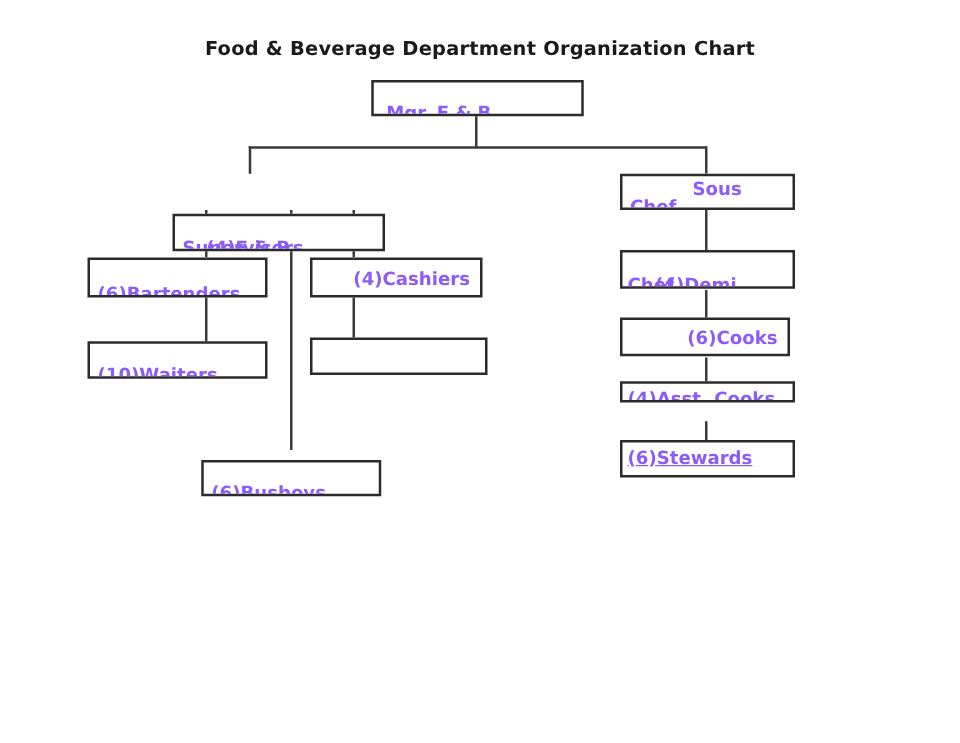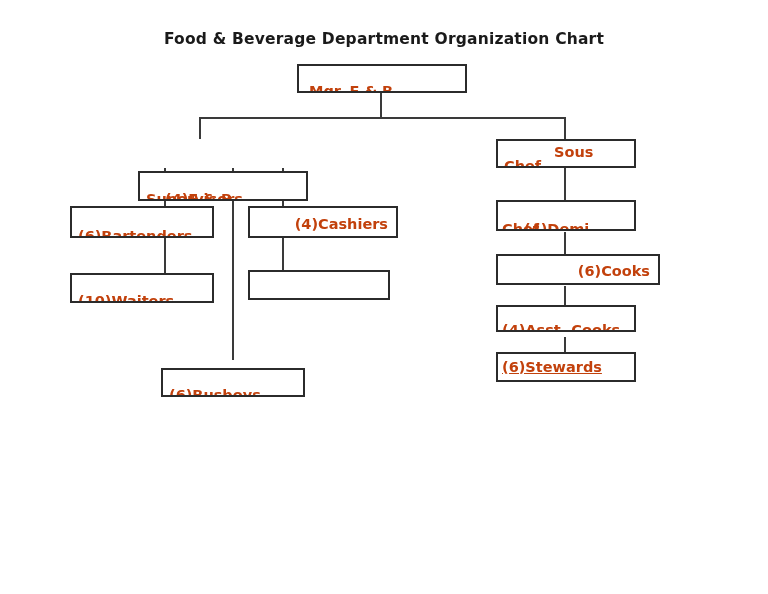--- a/index.html
+++ b/index.html
@@ -48,21 +48,21 @@
     background: #ffffff;
     box-sizing: border-box;
     overflow: hidden;
   }
   
   .label {
     position: absolute;
     white-space: nowrap;
     font-size: 14.5px;
     font-weight: bold;
-    color: #c2410c;
+    color: #8b5cf6;
     line-height: 1;
   }
   .label.clip {
     
     bottom: -7px;
   }
   .label.normal { bottom: 5px; }
   .label.left   { left: 6px; }
   .label.right  { right: 8px; }
   .label.ghost {
@@ -110,21 +110,21 @@
   </div>
 
   <div class="node" style="left:70px; top:206px; width:144px; height:32px;">
     <span class="label clip left">(6)Bartenders</span>
   </div>
 
   <div class="node" style="left:70px; top:273px; width:144px; height:30px;padding-left:40px;">
     <span class="label clip left">(10)Waiters</span>
   </div>
 
-  <div class="node" style="left:248px; top:206px; width:150px; height:32px;">
+  <div class="node" style="left:248px; top:206px; width:138px; height:32px;">
     <span class="label normal right">(4)Cashiers</span>
   </div>
 
   <div class="node" style="left:248px; top:270px; width:142px; height:30px;">
     <span class="label ghost left" style="left:8px;"></span>
   </div>
 
   <div class="node" style="left:161px; top:368px; width:144px; height:29px;">
     <span class="label clip left">(6)Busboys</span>
   </div>
@@ -132,25 +132,25 @@
   <div class="node" style="left:496px; top:139px; width:140px; height:29px;">
     <span class="label clip left" style="left:6px;">Chef</span>
     <span class="label normal left" style="left:56px; bottom:7px;">Sous</span>
   </div>
 
   <div class="node" style="left:496px; top:200px; width:140px; height:31px;">
     <span class="label clip left" style="left:4px;">Chef</span>
     <span class="label clip left" style="left:26px;">(4)Demi</span>
   </div>
 
-  <div class="node" style="left:496px; top:254px; width:164px; height:31px;">
+  <div class="node" style="left:496px; top:254px; width:136px; height:31px;">
     <span class="label normal right">(6)Cooks</span>
   </div>
 
-  <div class="node" style="left:496px; top:305px; width:140px; height:27px;">
+  <div class="node" style="left:496px; top:305px; width:140px; height:17px;">
     <span class="label clip left" style="left:4px;">(4)Asst. Cooks</span>
   </div>
 
   <div class="node" style="left:496px; top:352px; width:140px; height:30px;">
     <span class="label normal left" style="left:4px; bottom:6px;text-decoration:underline;">(6)Stewards</span>
   </div>
 
 </div>
 
 </body></html>

